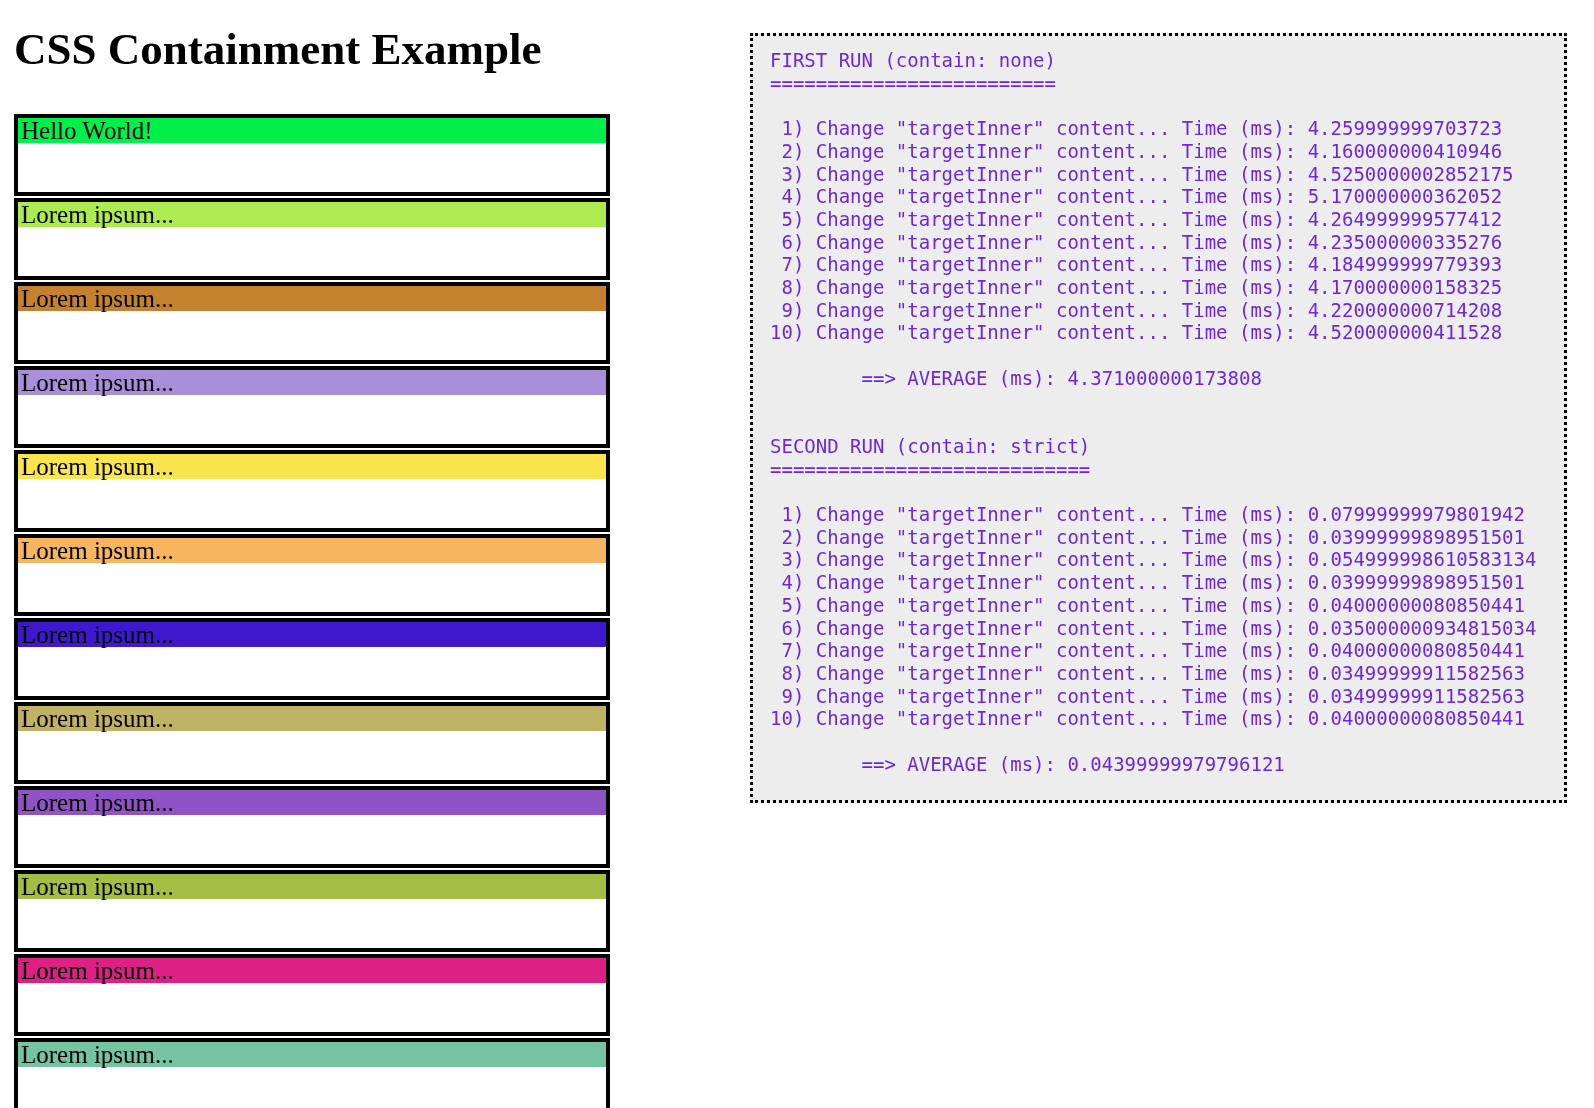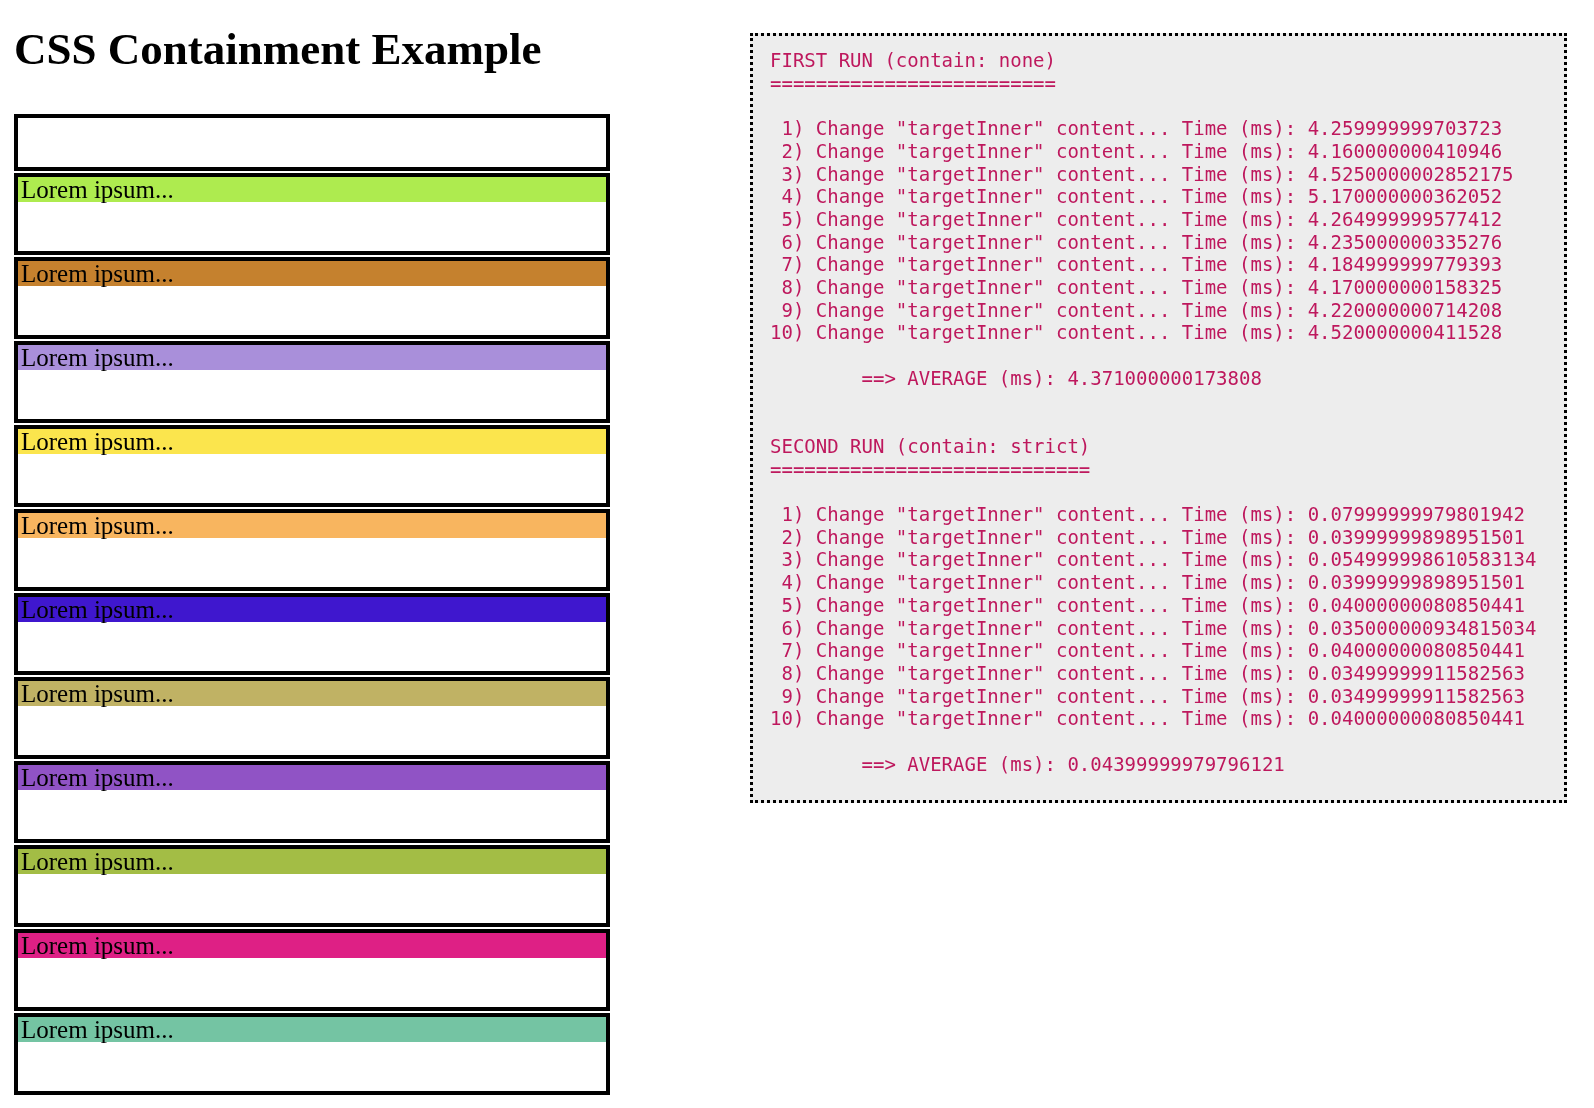--- a/index.html
+++ b/index.html
@@ -53,31 +53,32 @@
     border: 3px dotted #000000;
     background: #ededed;
     overflow: hidden;
   }
   .console-panel pre {
     margin: 0;
     padding: 13px 10px 0 17px;
     font-family: "DejaVu Sans Mono", monospace;
     font-size: 19px;
     line-height: 22.7px;
-    color: #be185d;
+    color: #6d28d9;
     white-space: pre;
   }
 </style>
 </head>
 <body>
 
 <h1 class="page-title">CSS Containment Example</h1>
 
 <div class="box-list">
     <div class="box">
+    <div class="box-header" style="background-color: rgb(0, 240, 74);">Hello World!</div>
     <div class="box-body"></div>
   </div>
     <div class="box">
     <div class="box-header" style="background-color: rgb(174, 235, 79);">Lorem ipsum...</div>
     <div class="box-body"></div>
   </div>
     <div class="box">
     <div class="box-header" style="background-color: rgb(197, 129, 46);">Lorem ipsum...</div>
     <div class="box-body"></div>
   </div>

